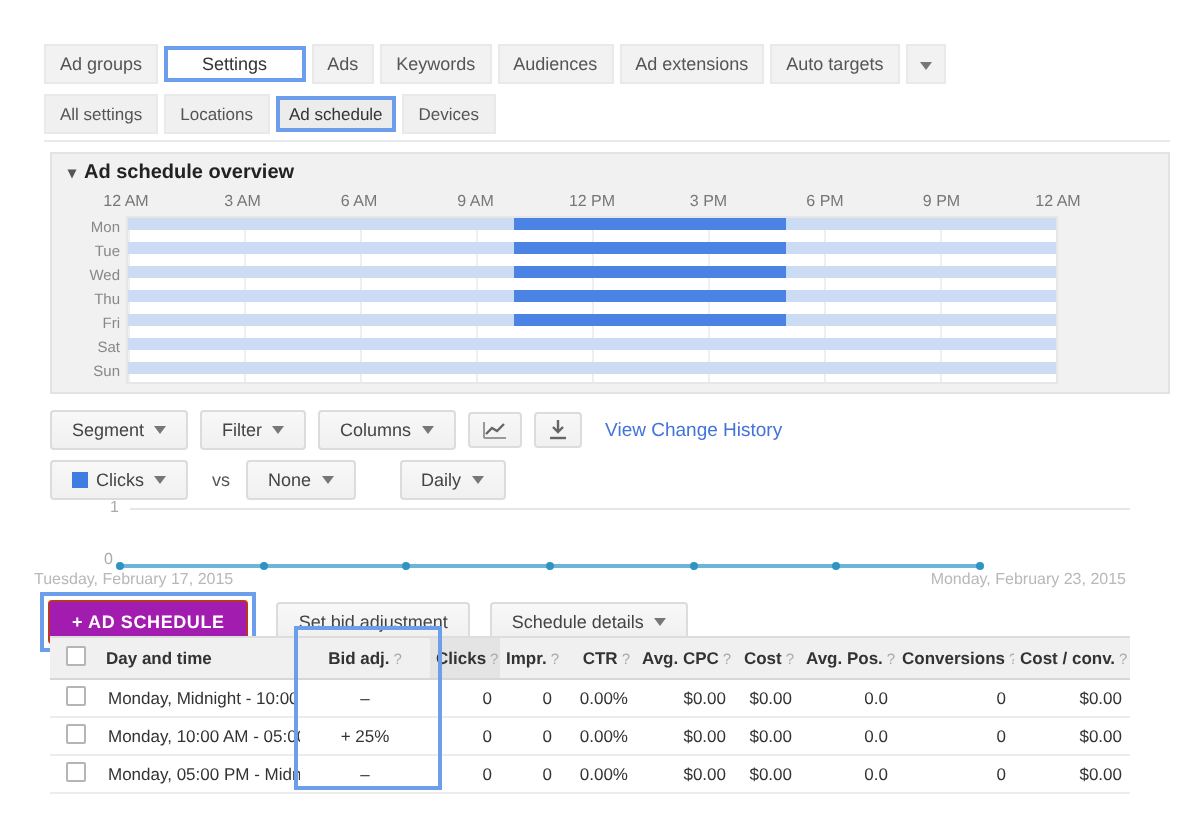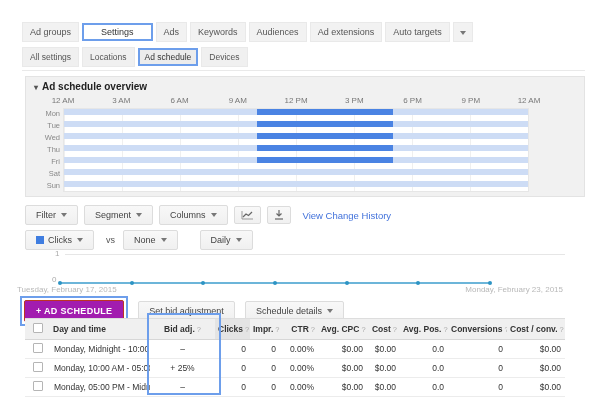--- a/index.html
+++ b/index.html
@@ -151,22 +151,22 @@
           <div class="track"></div>
         </div>
         <div class="day-row">
           <span class="day-label">Sun</span>
           <div class="track"></div>
         </div>
       </div>
   </div>
 
   <div class="toolbar">
+    <button class="btn drop">Segment</button>
     <button class="btn drop">Filter</button>
-    <button class="btn drop">Segment</button>
     <button class="btn drop">Columns</button>
     <button class="btn icon-btn">
       <svg width="13" height="10" viewBox="0 0 13 10">
           <polyline points="1,9 1,1" stroke="#999" stroke-width="1" fill="none"></polyline>
           <polyline points="1,9 12,9" stroke="#999" stroke-width="1" fill="none"></polyline>
           <polyline points="2,7 5,4 7.5,5.5 11,2" stroke="#666" stroke-width="1.2" fill="none"></polyline>
         </svg>
     </button>
     <button class="btn icon-btn">
       <svg width="10" height="10" viewBox="0 0 10 10">

